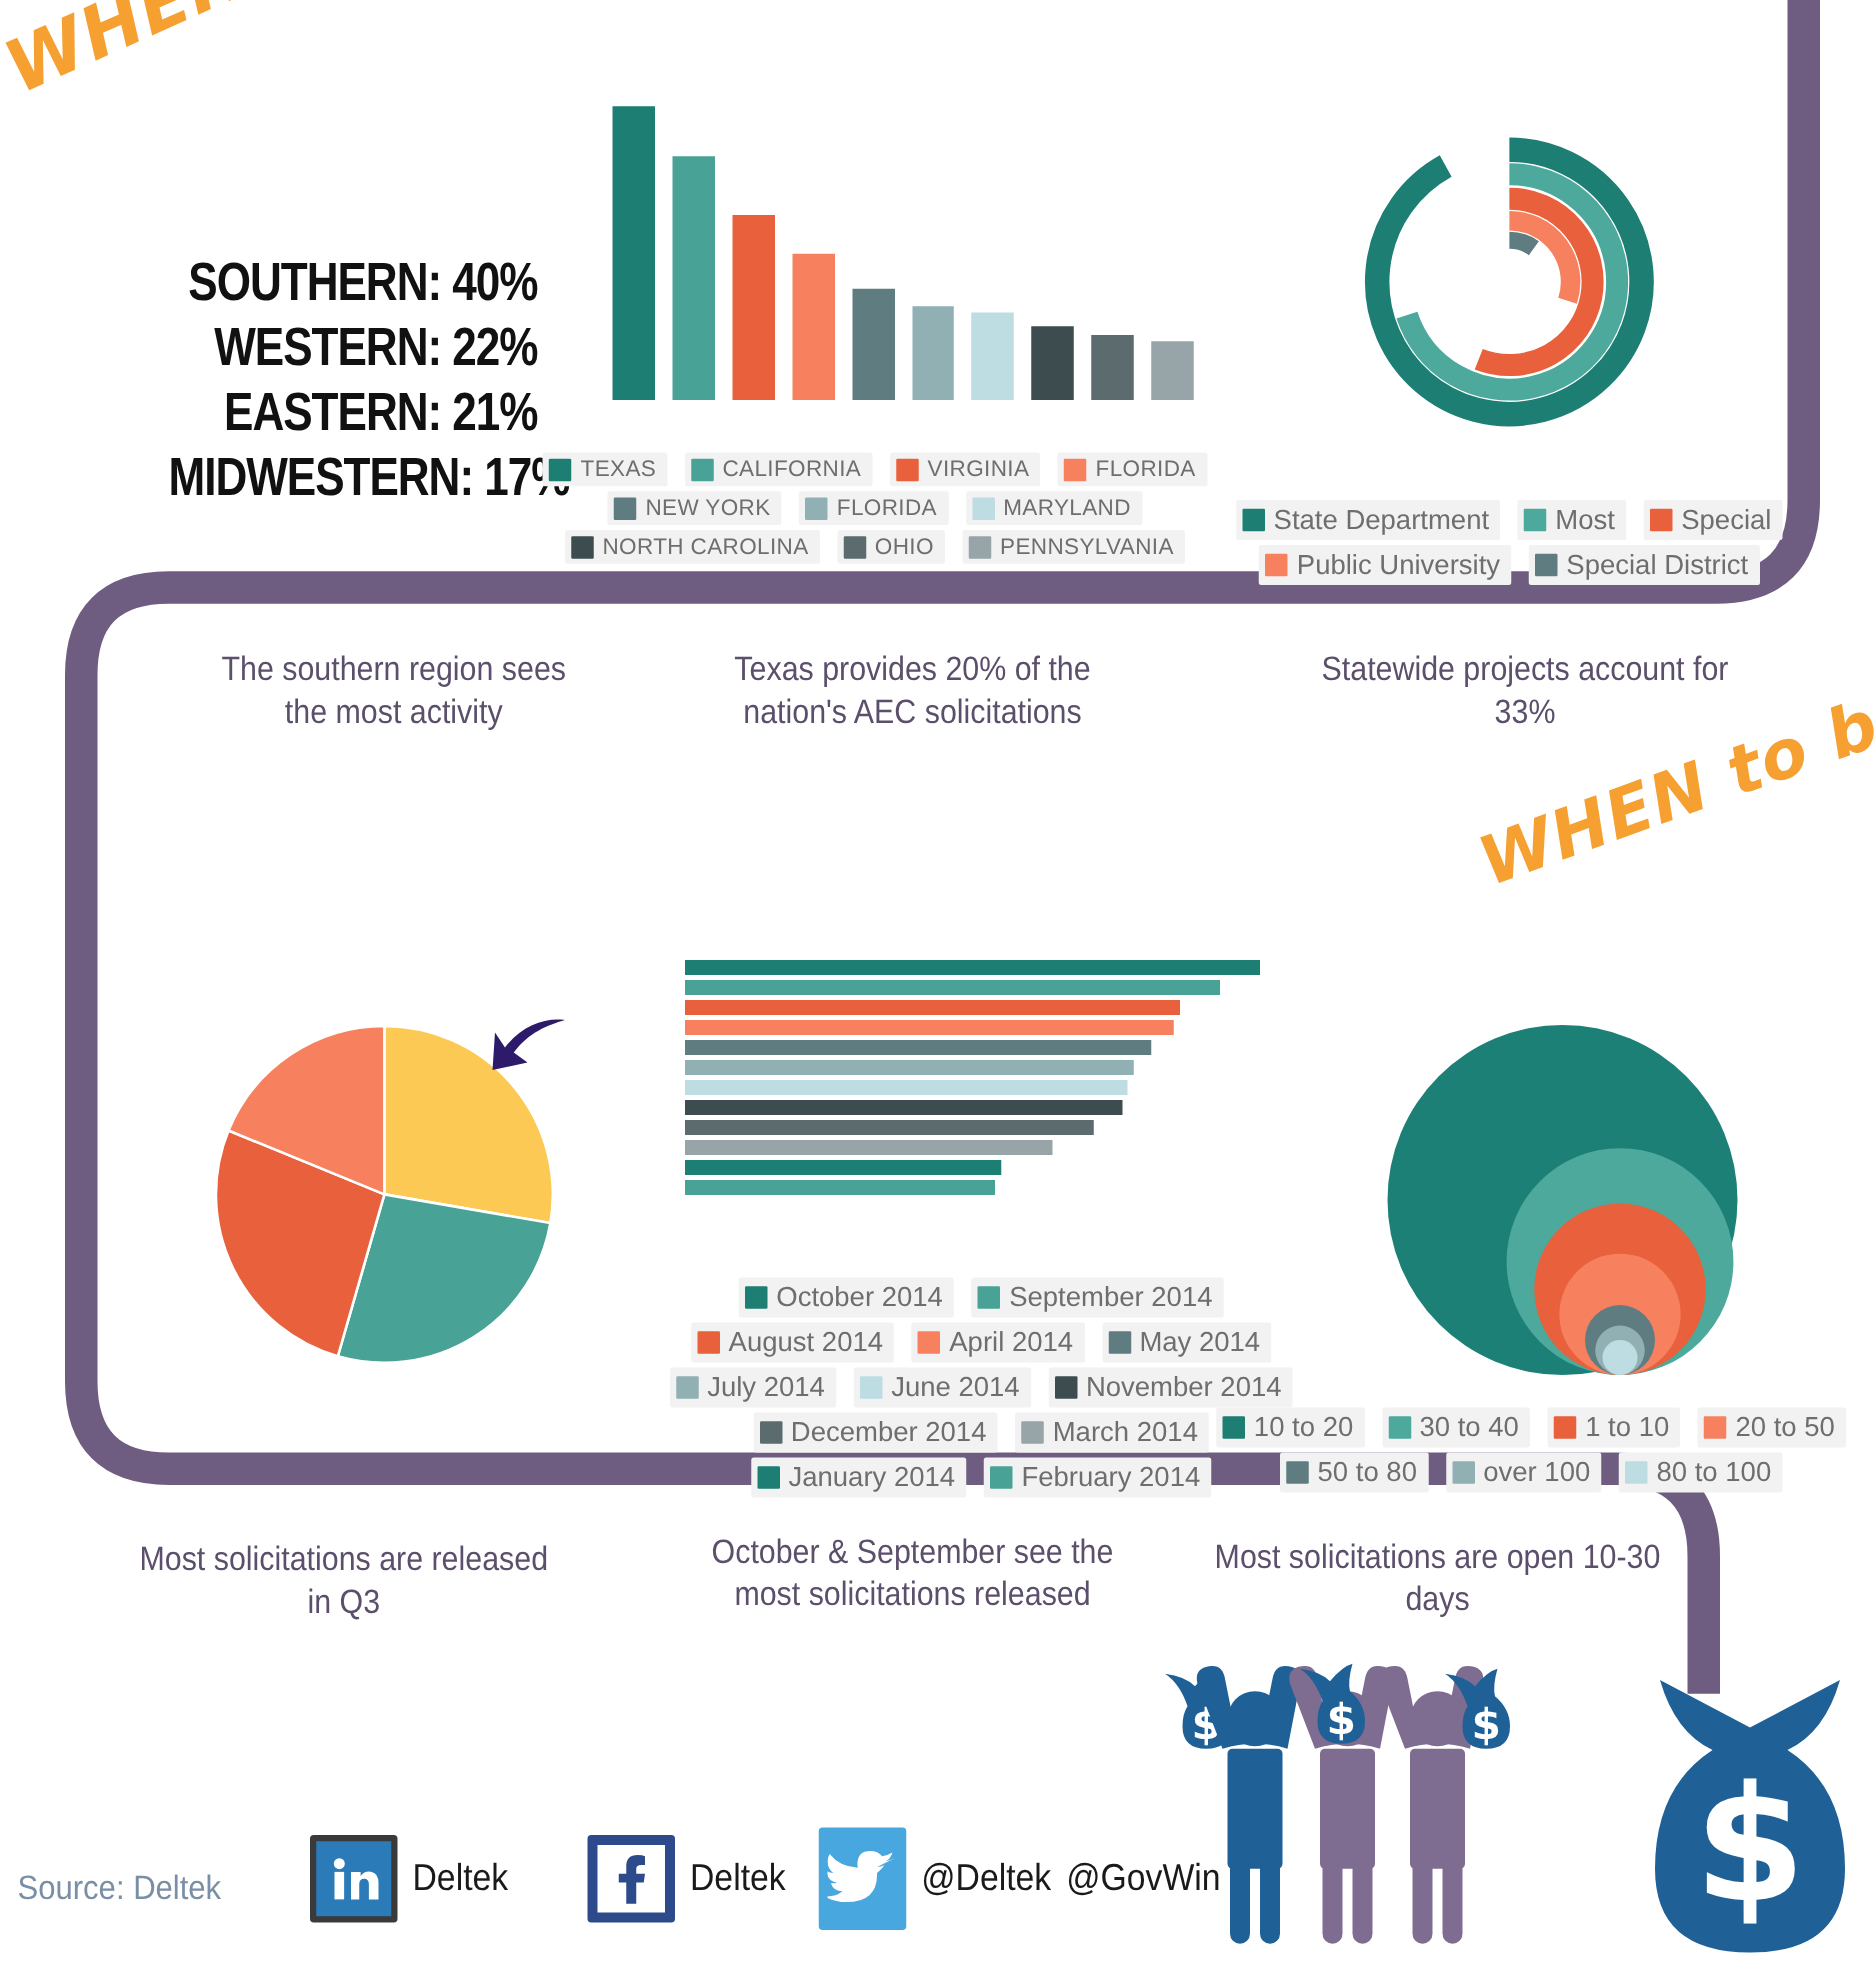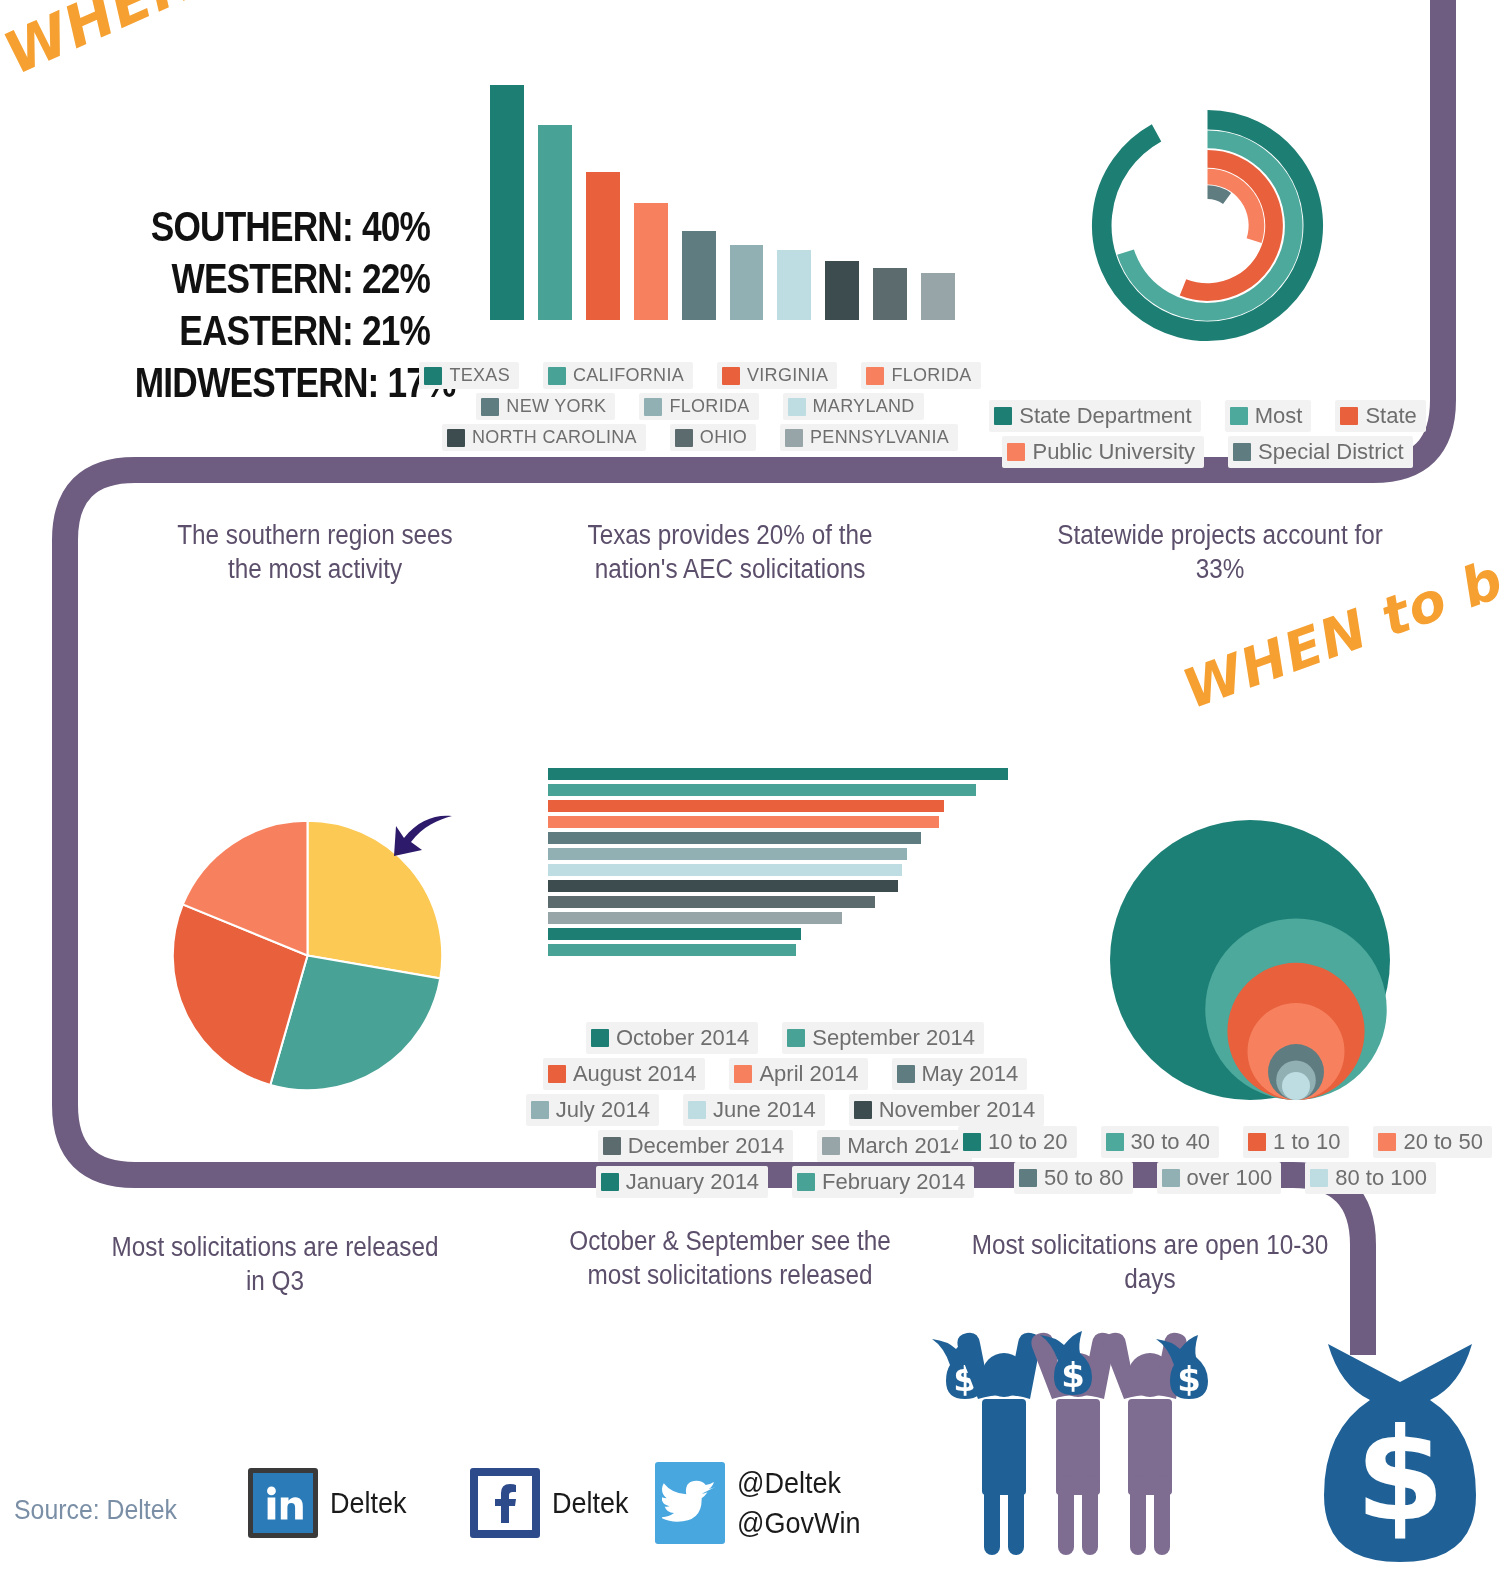--- a/index.html
+++ b/index.html
@@ -30,21 +30,21 @@
       transform:scaleX(.9);}
   #cap-southern{left:140px;top:518px;width:350px;}
   #cap-texas{left:540px;top:518px;width:380px;}
   #cap-statewide{left:1020px;top:518px;width:400px;}
   #cap-q3{left:90px;top:1230px;width:370px;}
   #cap-octsep{left:540px;top:1224px;width:380px;}
   #cap-open{left:950px;top:1228px;width:400px;}
 
   
   .legend{position:absolute;z-index:5;display:flex;flex-wrap:wrap;
-      justify-content:center;gap:4px 24px;}
+      justify-content:center;gap:4px 14px;}
   .lg-item{display:flex;align-items:center;gap:7px;background:#F2F2F2;
       border-radius:2px;padding:3px 9px 3px 5px;}
   .lg-swatch{width:18px;height:18px;flex:0 0 18px;border-radius:1px;}
   .lg-txt{color:#6E6E6E;font-size:22px;white-space:nowrap;
       font-family:"Liberation Sans", sans-serif;}
   .lg-txt.caps{font-size:18px;letter-spacing:.3px;}
 
   #legend-states{left:415px;top:362px;width:570px;}
   #legend-agency{left:925px;top:400px;width:565px;}
   #legend-months{left:520px;top:1022px;width:530px;}
@@ -78,21 +78,21 @@
   #source-text{position:absolute;left:14px;top:1495px;color:#7A8FA6;font-size:27px;
       font-family:"Liberation Sans", sans-serif;transform:scaleX(.92);transform-origin:left center;z-index:6;}
   .social{position:absolute;display:flex;align-items:center;gap:12px;z-index:6;}
   .social-icon{width:70px;height:70px;border-radius:3px;display:flex;
       align-items:center;justify-content:center;}
   .social-label{color:#1a1a1a;font-size:30px;font-family:"Liberation Sans", sans-serif;
       transform:scaleX(.9);transform-origin:left center;white-space:nowrap;}
   #social-li{left:248px;top:1468px;}
   #social-fb{left:470px;top:1468px;}
   #social-tw{left:655px;top:1462px;}
-  .tw-labels{display:flex;flex-direction:column;line-height:40px;}
+  .tw-labels{display:flex;line-height:40px;}
 </style>
 </head>
 <body>
 
 <div class="canvas">
 
   <svg id="ribbon" viewBox="0 0 1500 1575">
     <path d="M 1443 0
              L 1443 400
              Q 1443 470 1373 470
@@ -182,21 +182,21 @@
       <div class="lg-item">
         <span class="lg-swatch" style="background: rgb(29, 126, 115);"></span>
         <span class="lg-txt">State Department</span>
       </div>
       <div class="lg-item">
         <span class="lg-swatch" style="background: rgb(76, 169, 156);"></span>
         <span class="lg-txt">Most</span>
       </div>
       <div class="lg-item">
         <span class="lg-swatch" style="background: rgb(232, 96, 60);"></span>
-        <span class="lg-txt">State</span>
+        <span class="lg-txt">Special</span>
       </div>
       <div class="lg-item">
         <span class="lg-swatch" style="background: rgb(247, 129, 95);"></span>
         <span class="lg-txt">Public University</span>
       </div>
       <div class="lg-item">
         <span class="lg-swatch" style="background: rgb(95, 124, 128);"></span>
         <span class="lg-txt">Special District</span>
       </div>
     </div>

